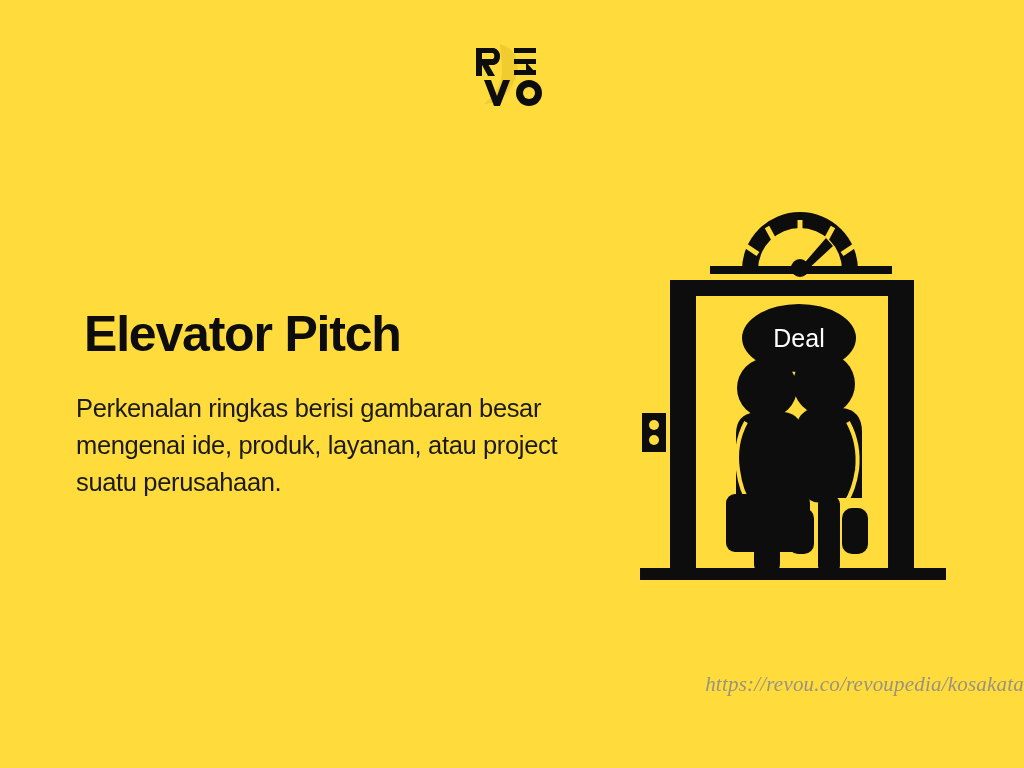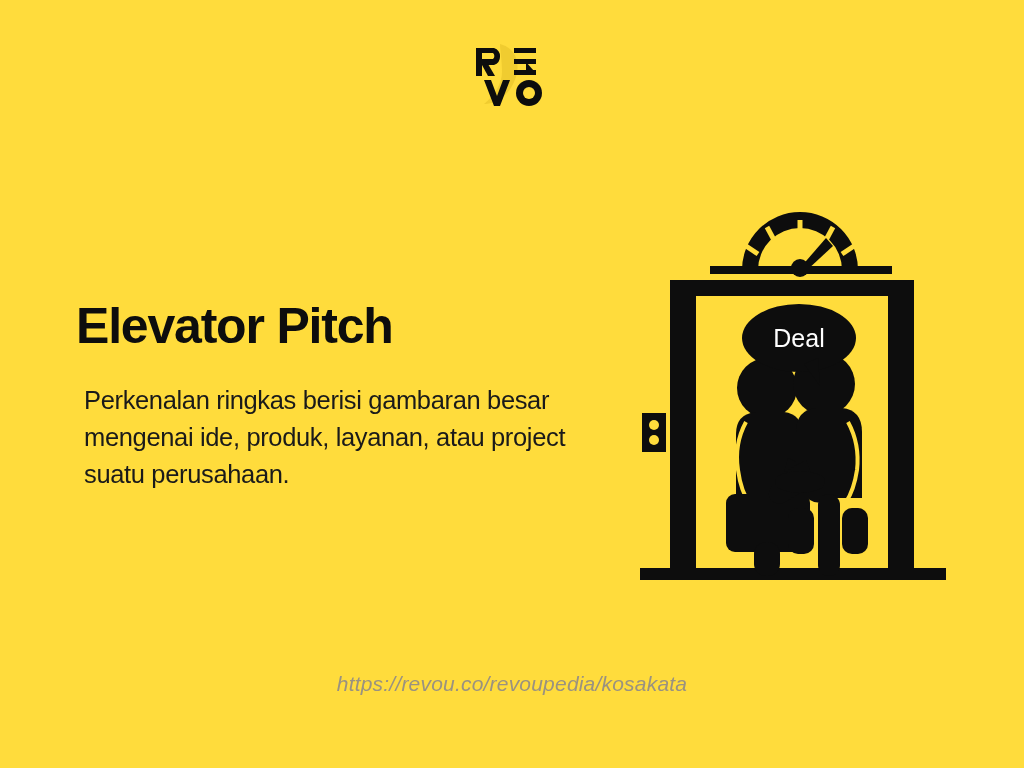--- a/index.html
+++ b/index.html
@@ -33,49 +33,49 @@
   }
 
   
   #text-block {
     position: absolute;
     left: 76px;
     top: 296px;
     width: 520px;
   }
   #page-title {
-    margin: 0;
+    margin: 8px;
     font-family: "Liberation Sans", sans-serif;
     font-size: 50px;
     line-height: 60px;
     font-weight: bold;
     letter-spacing: -1.2px;
     color: #0D0D0D;
     white-space: nowrap;
   }
   #definition {
-    margin: 8px;
+    margin: 0;
     padding-top: 18px;
     font-family: "Liberation Sans", sans-serif;
     font-size: 25.5px;
     line-height: 37px;
     font-weight: 400;
     letter-spacing: -0.35px;
     color: #1A1A1A;
     width: 500px;
   }
 
   
   #footer-url {
     position: absolute;
     left: 0;
     top: 672px;
     width: 1024px;
-    text-align: center;
-    font-family: Liberation Sans, sans-serif;
+    text-align: right;
+    font-family: Liberation Serif, serif;
     font-style: italic;
     font-size: 21px;
     letter-spacing: 0.2px;
     color: #9A9280;
   }
 
   
   #illustration {
     position: absolute;
     left: 628px;

